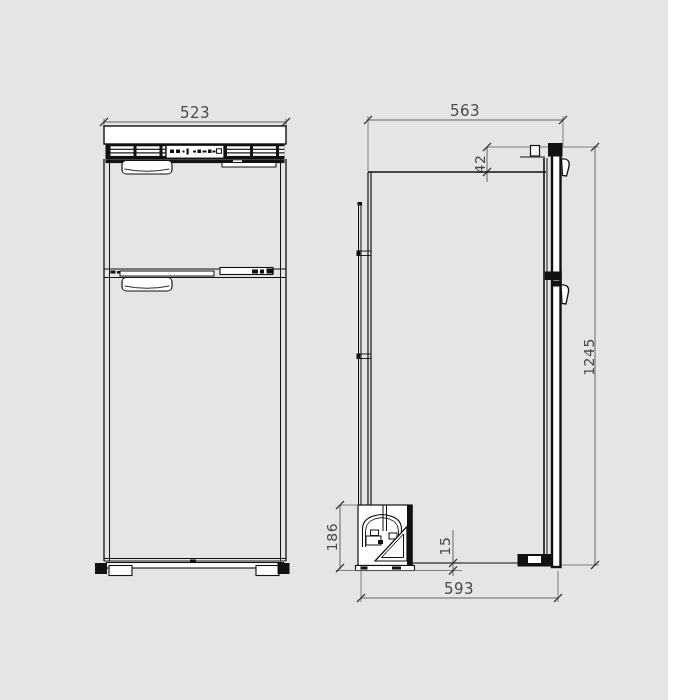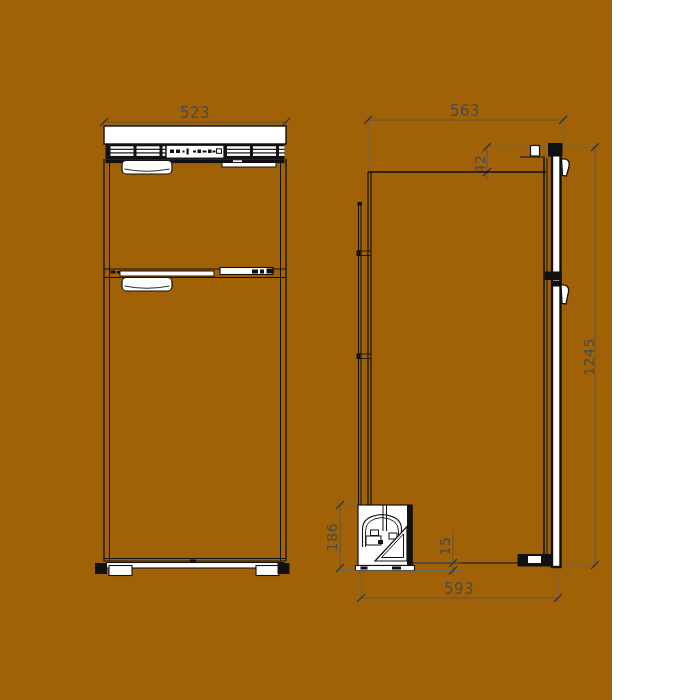--- a/index.html
+++ b/index.html
@@ -1,17 +1,17 @@
 <!DOCTYPE html>
 <html><head>
 <meta charset="utf-8">
 <style>
   html,body{margin:0;padding:0;background:#fff;}
   #canvas{
-    position:relative;width:612px;height:700px;background:#a16207;
+    position:relative;width:668px;height:700px;background:#e5e5e5;
     font-family:"DejaVu Sans", sans-serif;overflow:hidden;
   }
   svg{display:block;}
   .dim-text{
     fill:#4a4a4a;font-family:"DejaVu Sans", sans-serif;
     font-size:15px;letter-spacing:0.5px;font-weight:400;
   }
   .dim-text.vert{font-size:14px;}
   .dline{stroke:#555;stroke-width:0.9;fill:none;}
   .ext{stroke:#666;stroke-width:0.8;fill:none;}

